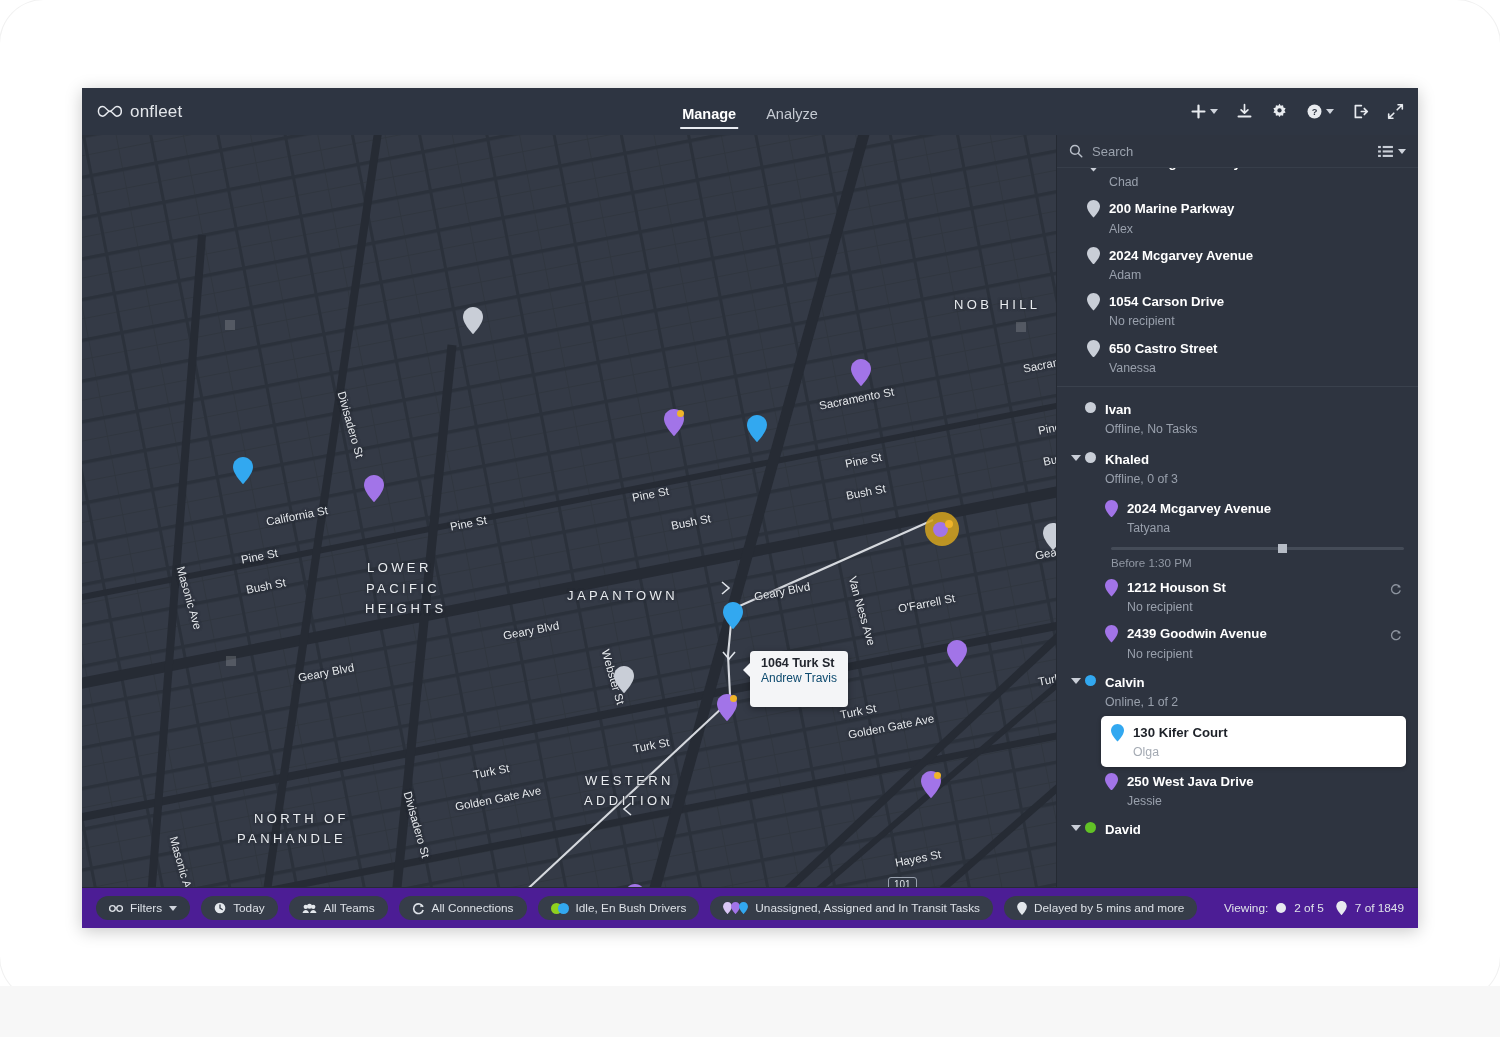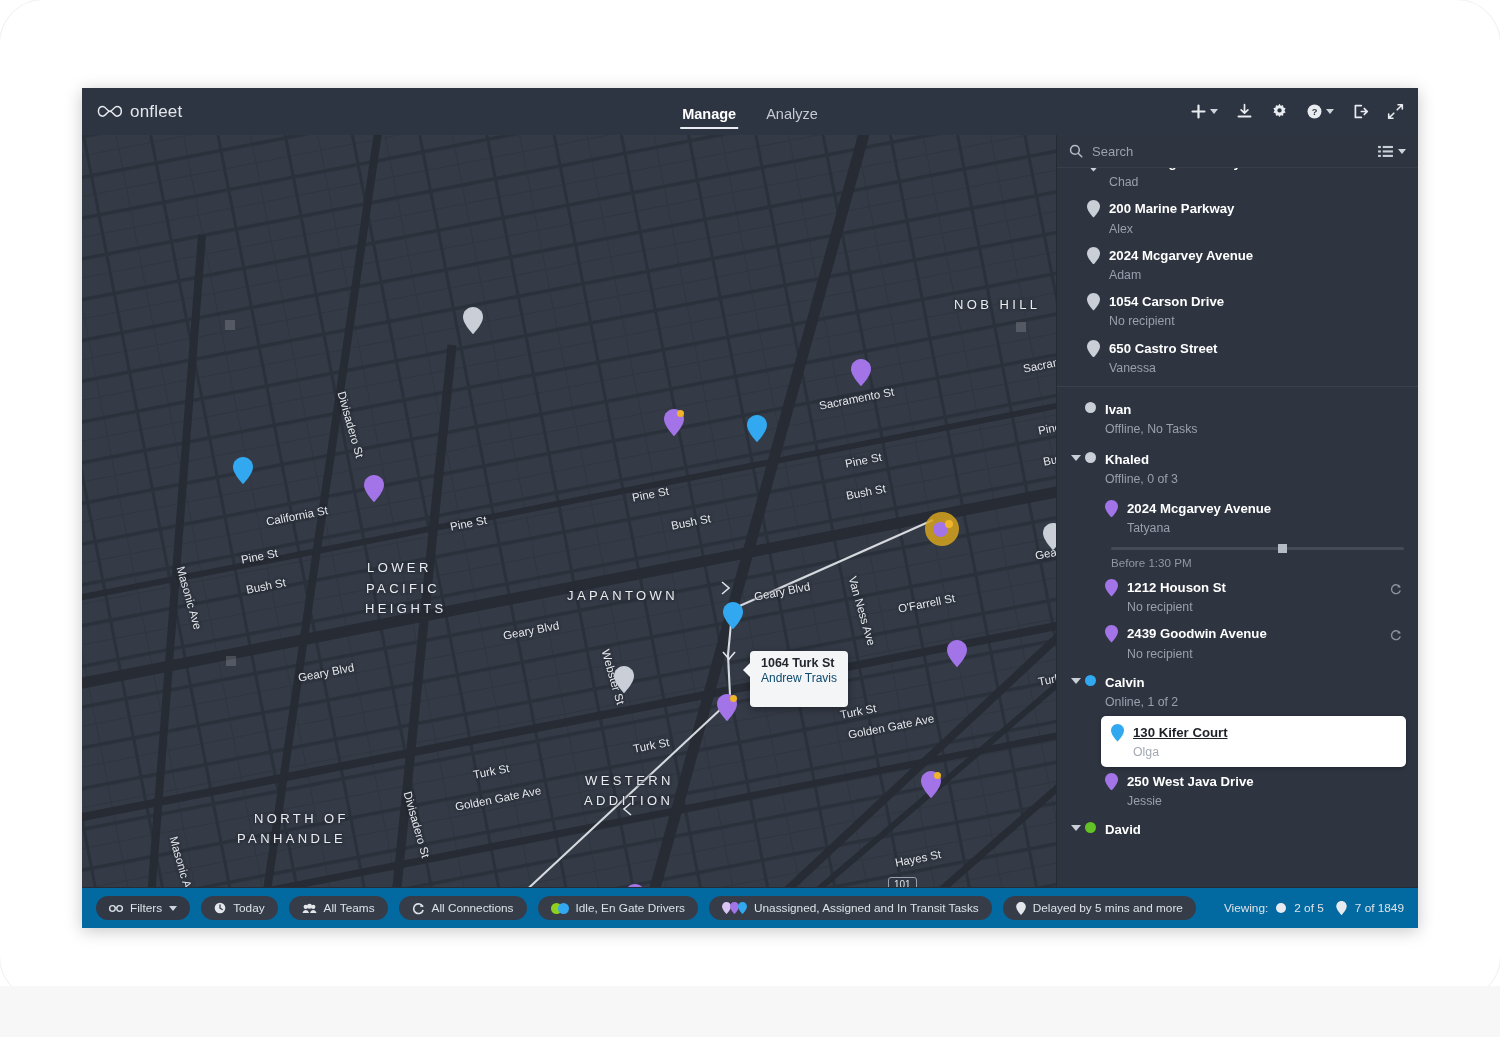--- a/index.html
+++ b/index.html
@@ -114,21 +114,21 @@
   .row .txt{ line-height:1.2; }
   .t1{ color:#ffffff; font-size:13.2px; font-weight:bold; }
   .t2{ color:#99a0ac; font-size:12.3px; }
 
   .task-row{ padding:4px 14px 4px 0; margin-left:48px; }
   .task-row .pinicon{ margin-right:9px; margin-top:2px; flex:0 0 auto; }
   .task-row.sel{
     background:#ffffff; border-radius:5px; margin-left:44px; margin-right:12px;
     padding:6px 10px; box-shadow:0 1px 4px rgba(0,0,0,.3);
   }
-  .task-row.sel .t1{ color:#1d2128;text-decoration:underline; }
+  .task-row.sel .t1{ color:#1d2128; }
   .task-row.sel .t2{ color:#a4aab3; }
 
   .unassigned-row{ padding:4px 14px 4px 0; margin-left:30px; }
 
   .worker-row{ padding:6px 14px 6px 0; margin-left:28px; }
   .team-row{ padding:7px 14px 6px 0; margin-left:22px; }
 
   .tri{
     position:absolute; width:0;height:0;
     border-left:5px solid transparent;border-right:5px solid transparent;
@@ -140,21 +140,21 @@
 
   .timebar{ margin:7px 14px 2px 54px; position:relative; height:3px; background:#454c58; border-radius:2px; }
   .timebar .knob{ position:absolute; top:-3px; width:9px; height:9px; background:#b6bcc6; }
   .timelabel{ color:#9198a4; font-size:11.6px; margin:6px 0 4px 54px; }
 
   .repeat-icon{ position:absolute; right:16px; top:10px; }
 
   
   .bottombar{
     position:absolute; left:0; bottom:0; width:1336px; height:41px;
-    background:#0369a1; display:flex; align-items:center; padding:0 14px;
+    background:#4c1d95; display:flex; align-items:center; padding:0 14px;
     gap:11px; border-top:1px solid #262b34;
   }
   .chip{
     display:flex; align-items:center; gap:7px;
     background:#363d49; border-radius:13px; padding:5px 13px;
     color:#dde1e7; font-size:11.8px; cursor:pointer; white-space:nowrap;
   }
   .chip.flat{ background:#323945; }
   .viewing{
     margin-left:auto; display:flex; align-items:center; gap:8px;
@@ -559,21 +559,21 @@
           <path d="M9.3 1.8l2.9 2.6-3.3 1.2z" fill="#dde1e7"></path>
         </svg>
         <span>All Connections</span>
       </div>
 
       <div class="chip">
         <span style="display:inline-flex">
           <i style="width:11px;height:11px;border-radius:50%;background:#8fd01f;display:block"></i>
           <i style="width:11px;height:11px;border-radius:50%;background:#32a8f0;display:block;margin-left:-4px"></i>
         </span>
-        <span>Idle, En Gate Drivers</span>
+        <span>Idle, En Bush Drivers</span>
       </div>
 
       <div class="chip">
         <span style="display:inline-flex;gap:0">
           <svg width="9" height="12" viewBox="0 0 20 27">
               <path d="M10 0C4.5 0 0 4.4 0 9.9 0 17 10 27 10 27s10-10 10-17.1C20 4.4 15.5 0 10 0z" fill="#d9c6f5"></path>
             </svg>
           <svg width="9" height="12" viewBox="0 0 20 27" style="margin-left:-1px">
               <path d="M10 0C4.5 0 0 4.4 0 9.9 0 17 10 27 10 27s10-10 10-17.1C20 4.4 15.5 0 10 0z" fill="#a274e8"></path>
             </svg>

